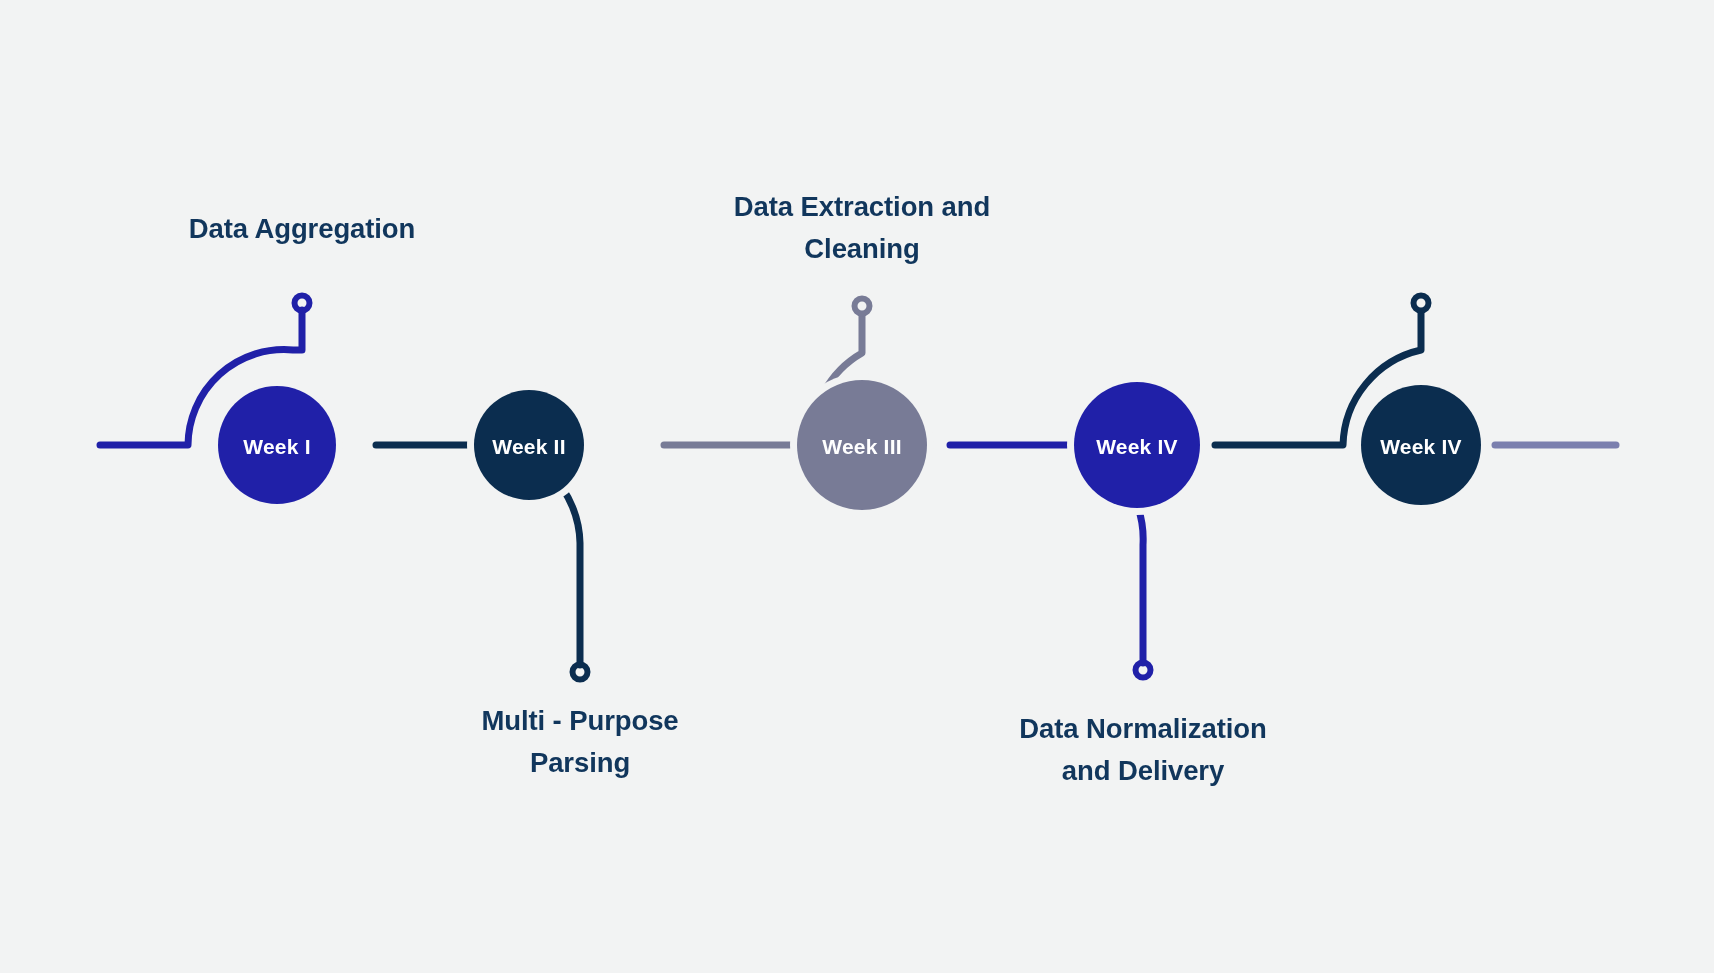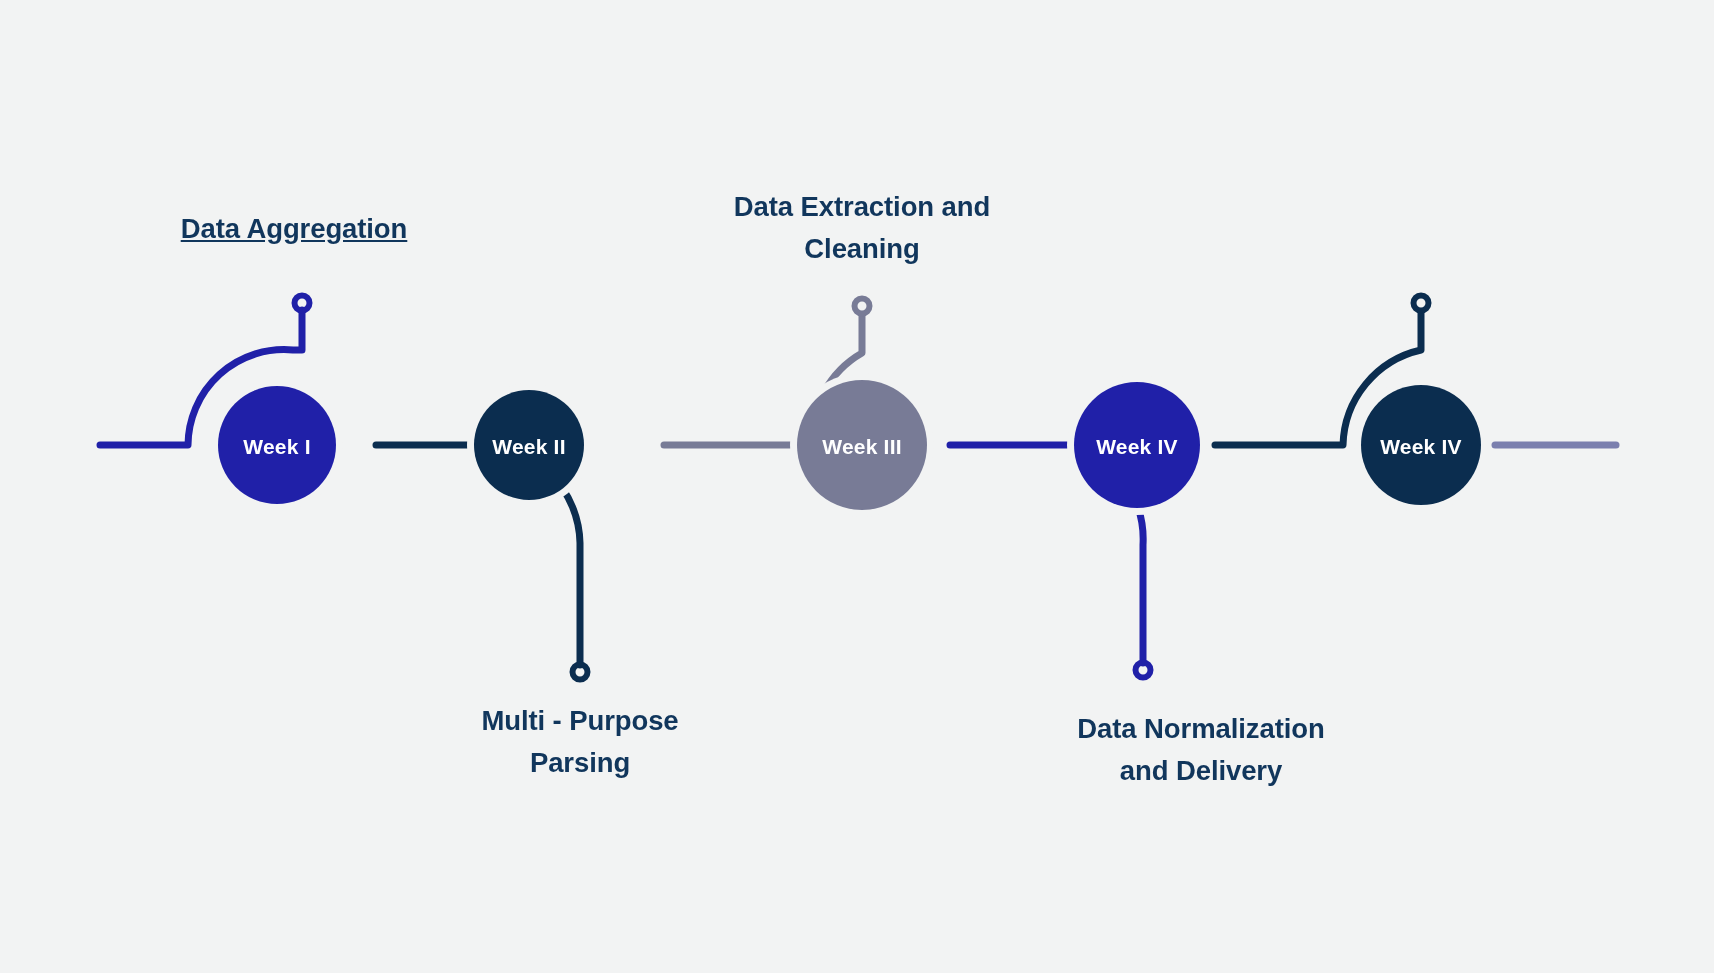--- a/index.html
+++ b/index.html
@@ -95,25 +95,25 @@
       <text class="node-label" x="1421" y="446">Week IV</text>
     </g>
 
     <circle cx="302" cy="303" r="7.5" fill="none" stroke="#2020a8" stroke-width="6"></circle>
     <circle cx="580" cy="672" r="7.5" fill="none" stroke="#0b2d4f" stroke-width="6"></circle>
     <circle cx="862" cy="306" r="7.5" fill="none" stroke="#787b96" stroke-width="6"></circle>
     <circle cx="1143" cy="670" r="7.5" fill="none" stroke="#2020a8" stroke-width="6"></circle>
     <circle cx="1421" cy="303" r="7.5" fill="none" stroke="#0b2d4f" stroke-width="6"></circle>
   </svg>
 
-  <div class="milestone-text" style="left:144px; top:208px; width:300px;text-decoration:underline;">Data Aggregation</div>
+  <div class="milestone-text" style="left:152px; top:208px; width:300px;">Data Aggregation</div>
 
   <div class="milestone-text" style="left:430px; top:700px; width:300px;">Multi - Purpose
 Parsing</div>
 
   <div class="milestone-text" style="left:692px; top:186px; width:340px;">Data Extraction and
 Cleaning</div>
 
-  <div class="milestone-text" style="left:1031px; top:708px; width:340px;">Data Normalization
+  <div class="milestone-text" style="left:973px; top:708px; width:340px;">Data Normalization
 and Delivery</div>
 
 
 </div>
 
 </body></html>

